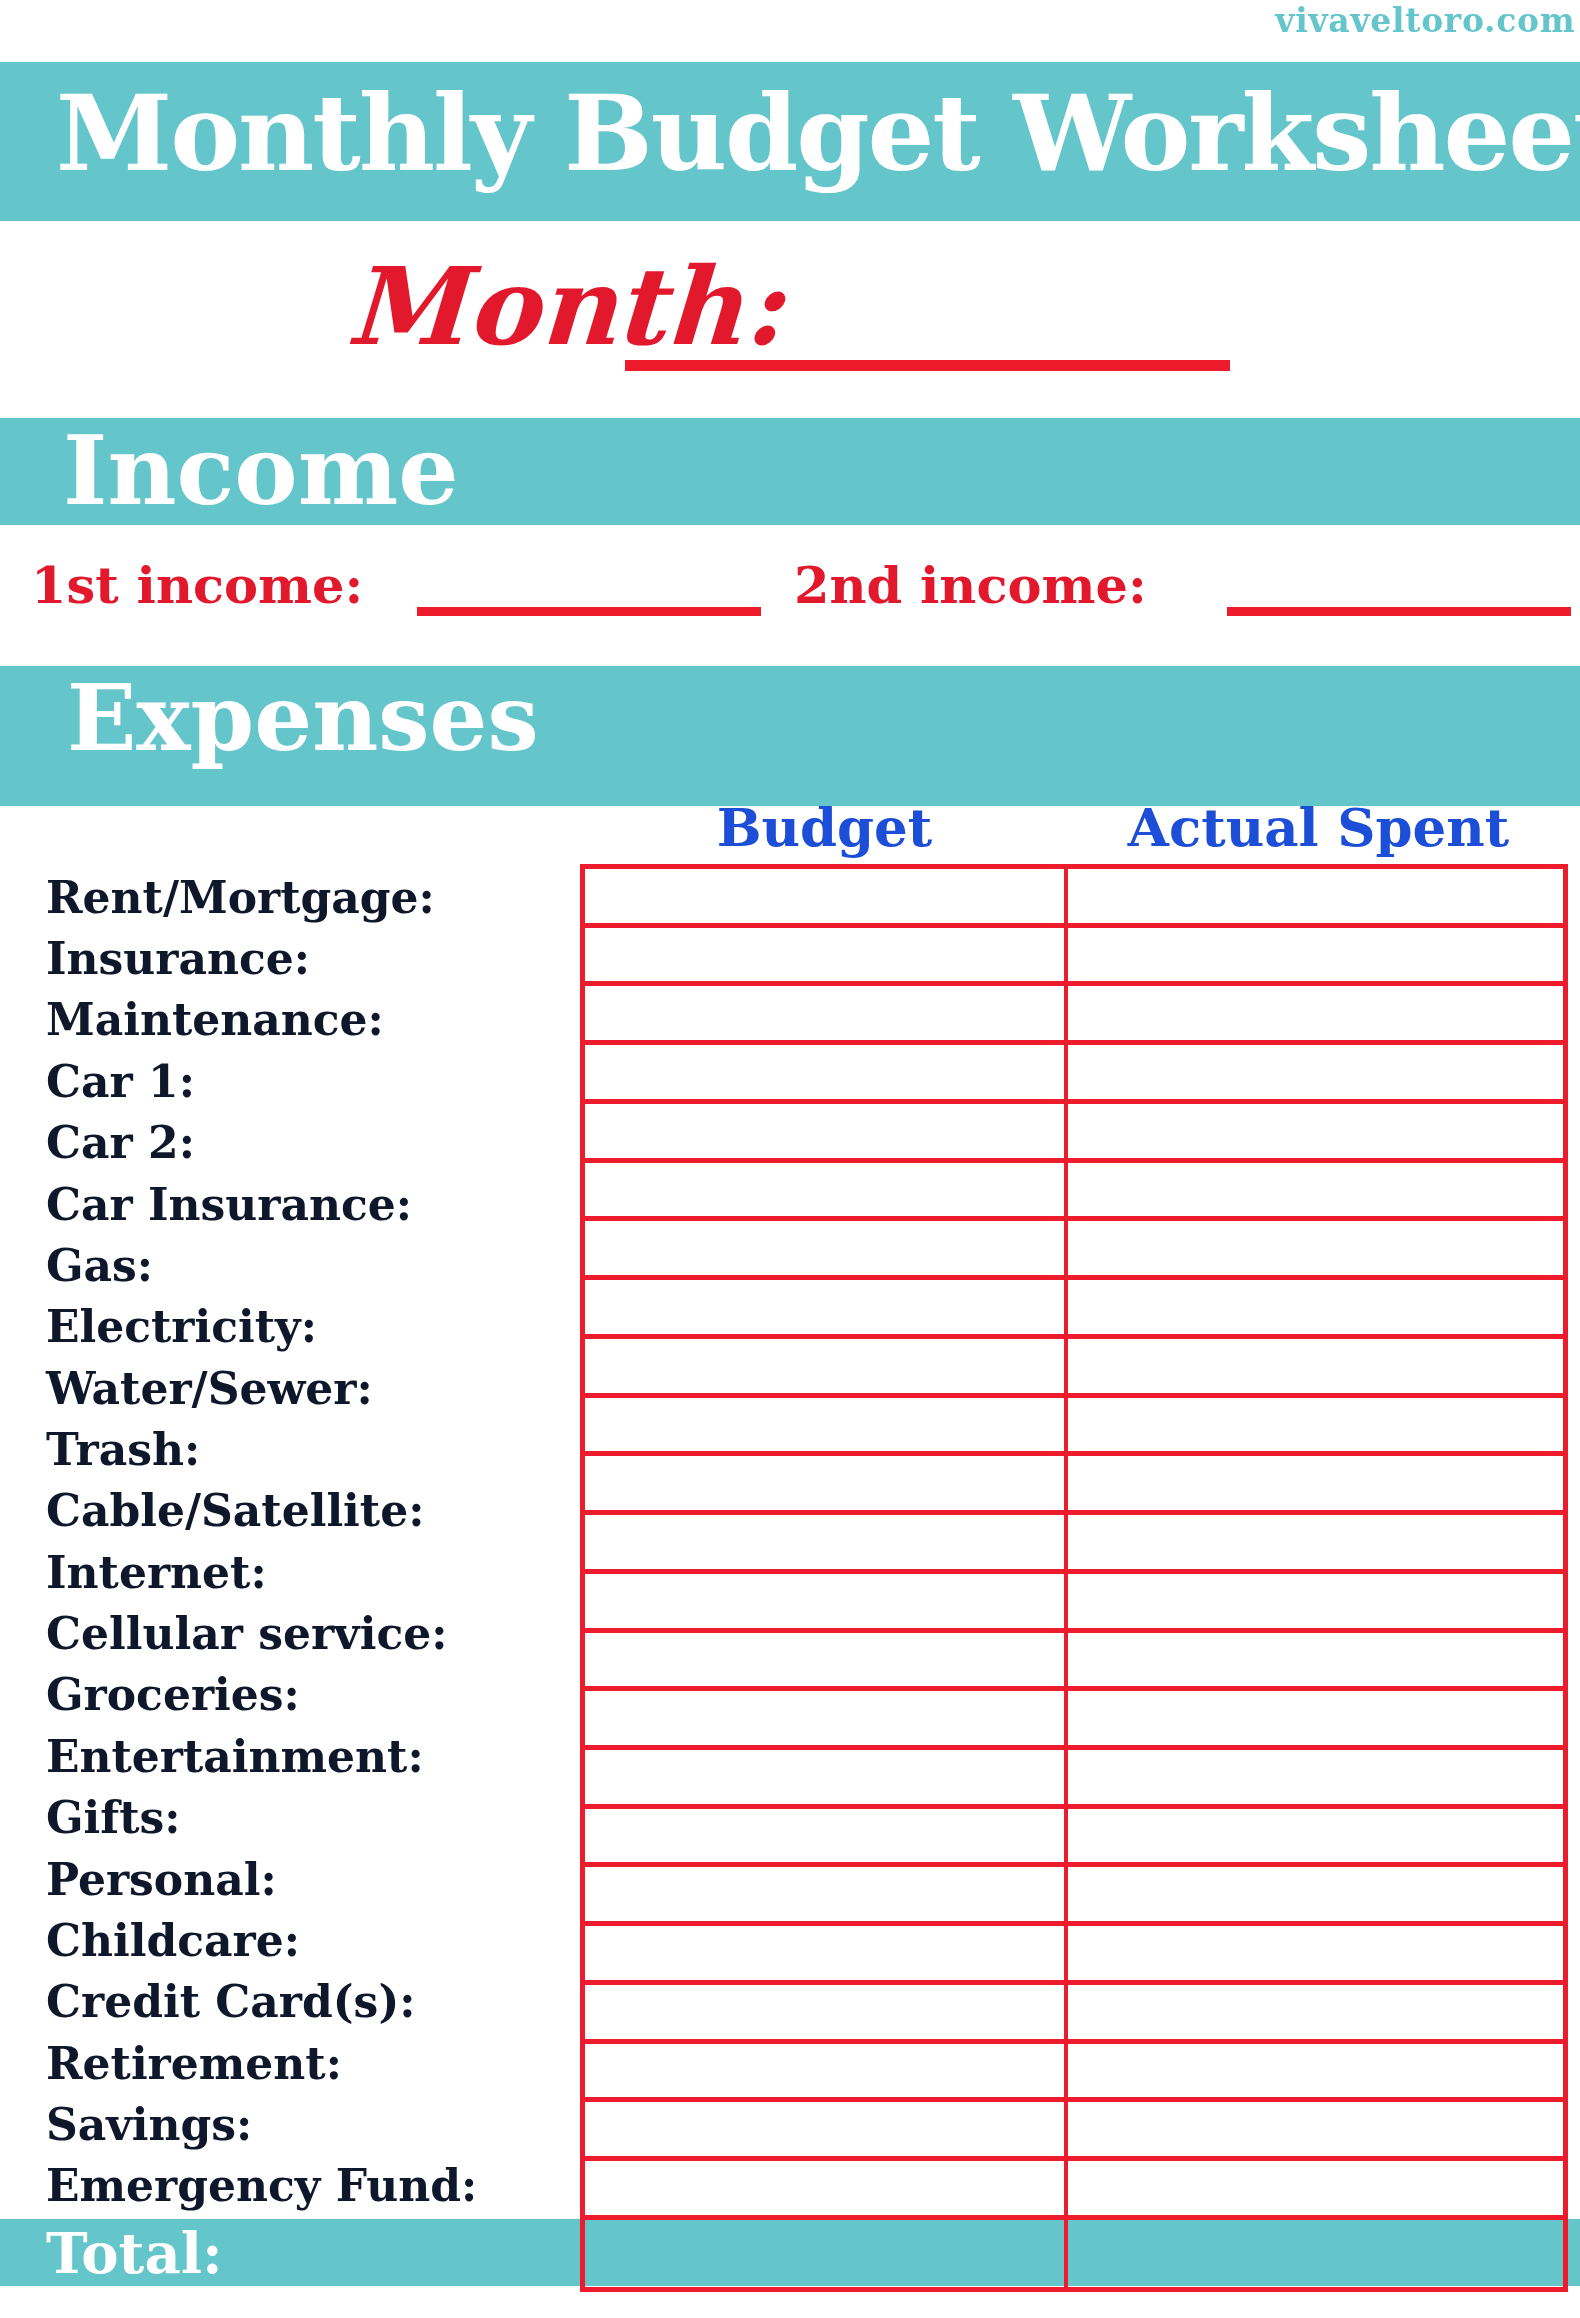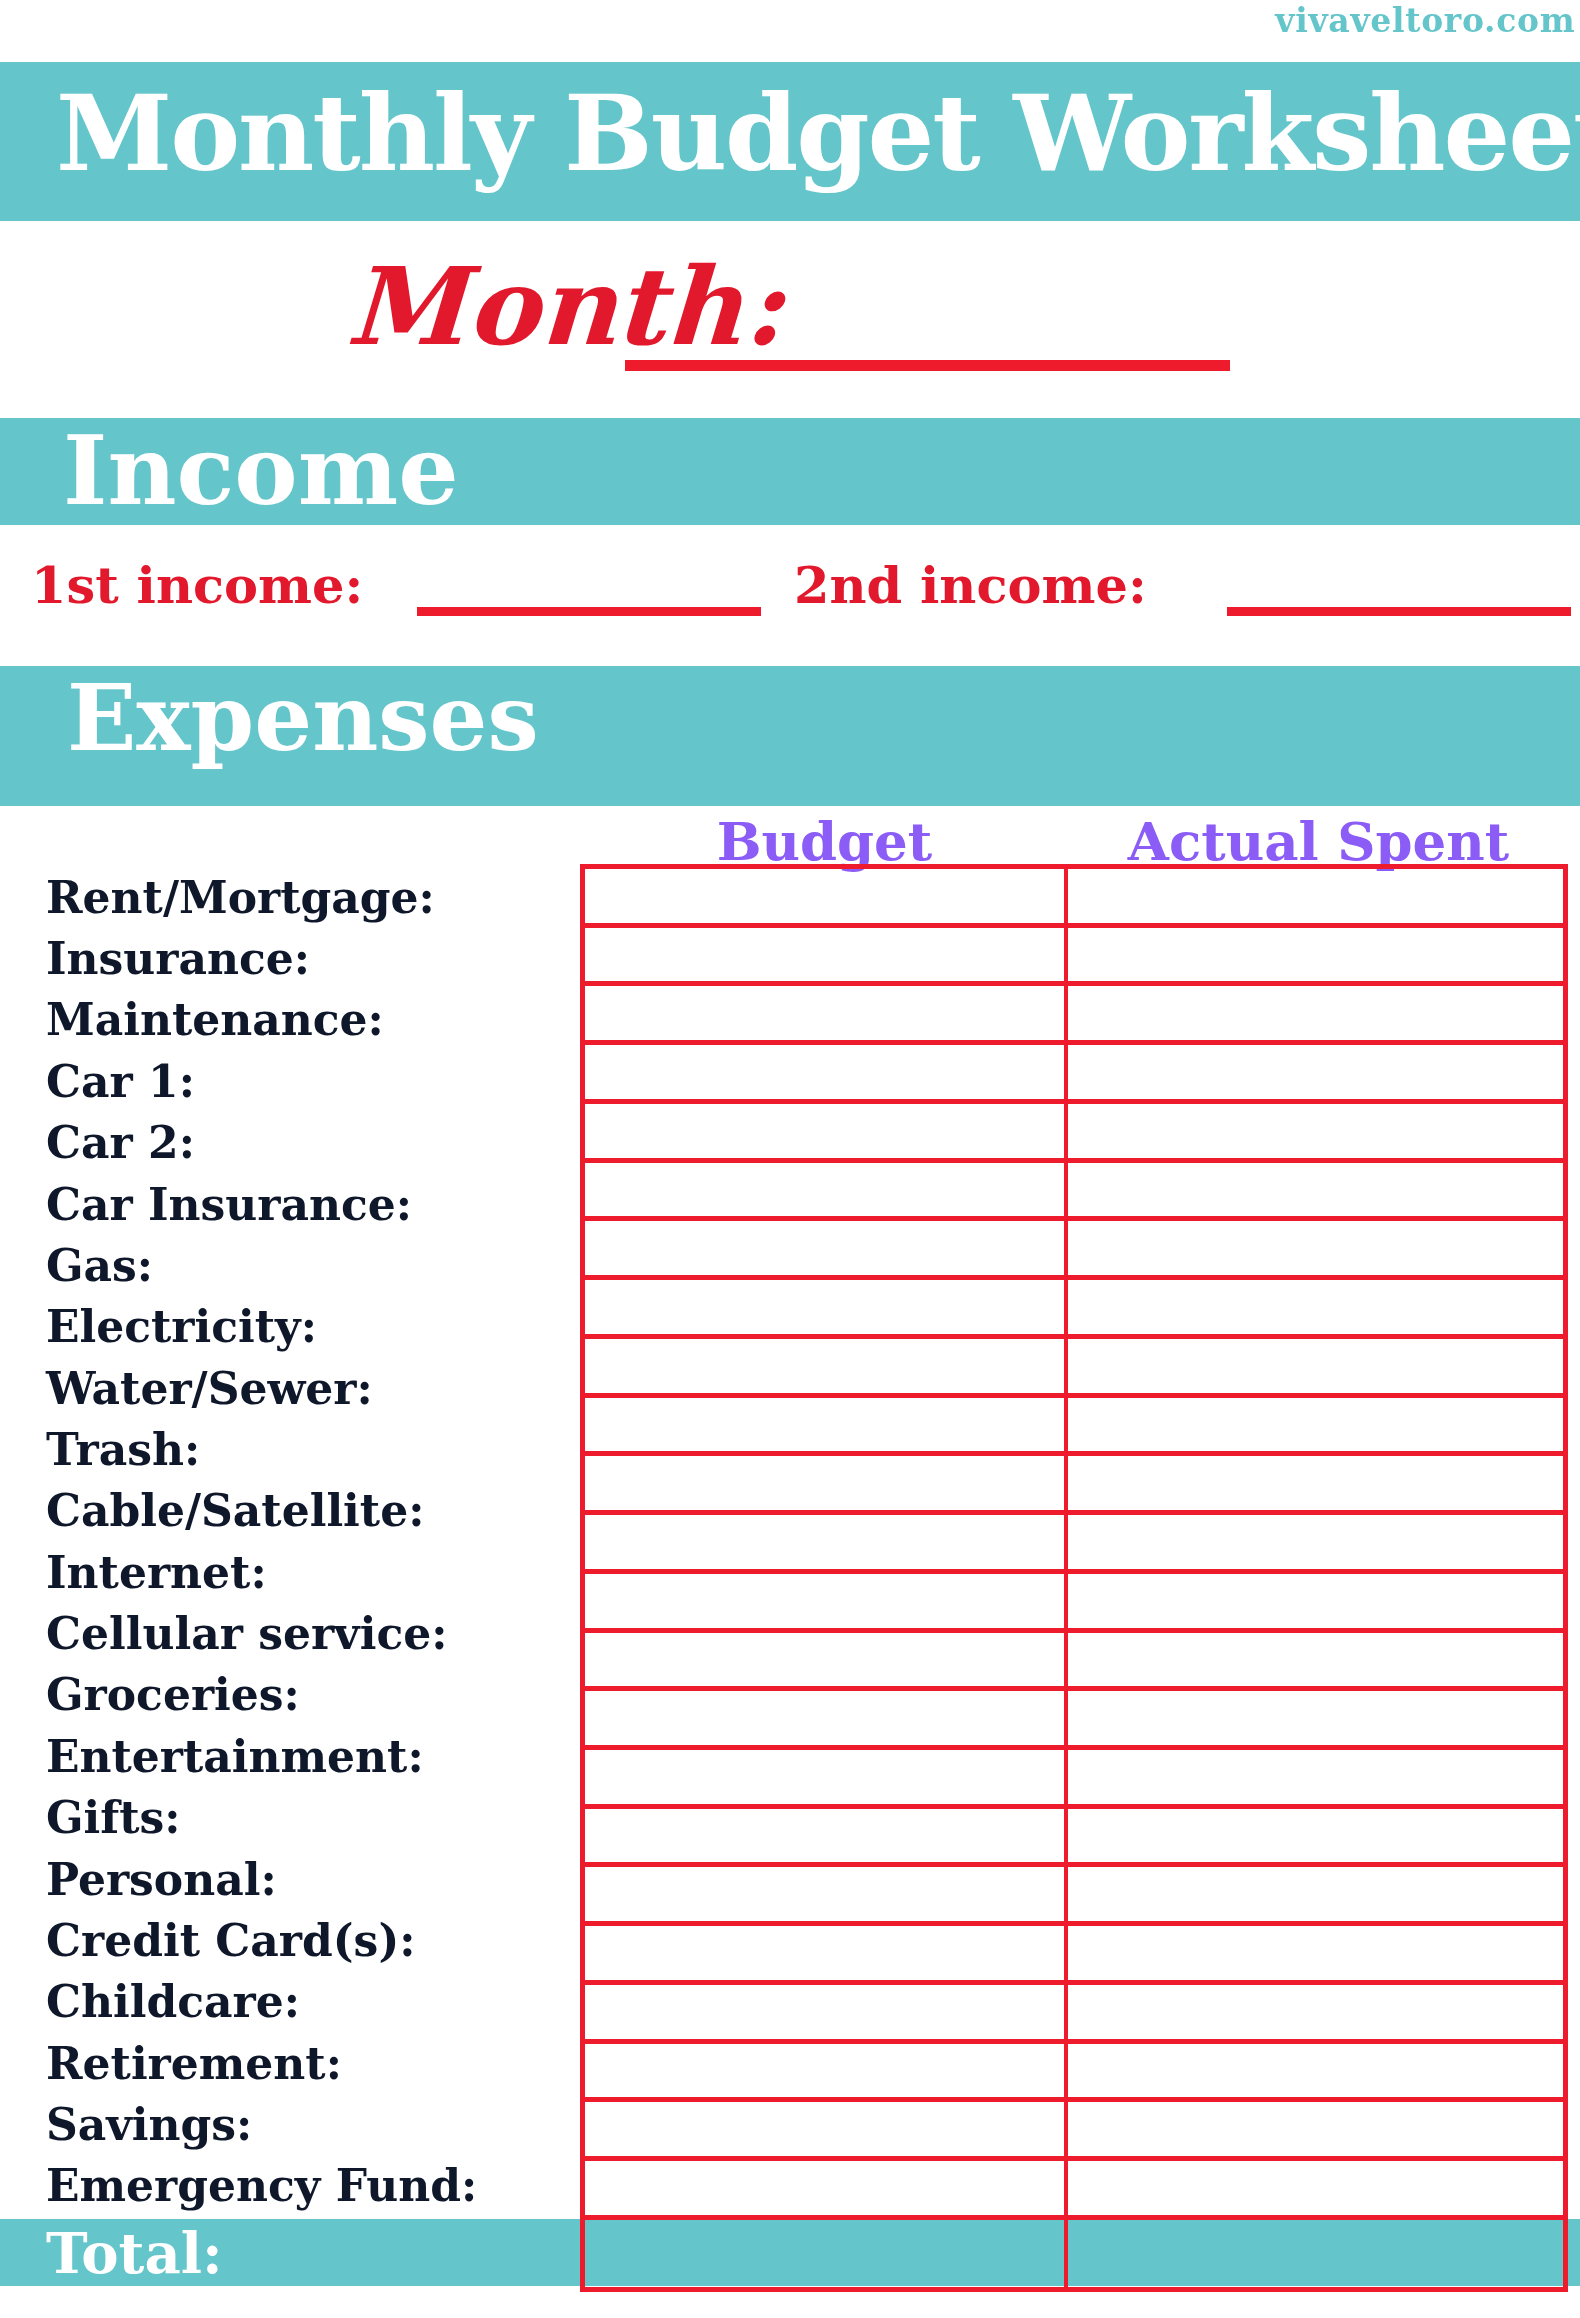--- a/index.html
+++ b/index.html
@@ -74,24 +74,23 @@
   .income1-blank { left: 417px;  top: 607px; width: 344px; height: 9px; }
   .income2-blank { left: 1227px; top: 607px; width: 344px; height: 9px; }
 
   
   .col-header {
     position: absolute;
     top: 801px;
     font-size: 53px;
     line-height: 1;
     font-weight: bold;
-    color: #8b5cf6;
+    color: #1d4ed8;
     text-align: center;
     white-space: nowrap;
-    margin-top: 14px;
   }
   .col-header-budget { left: 580px;  width: 489px; }
   .col-header-actual { left: 1069px; width: 499px; }
 
   
   .total-band {
     position: absolute;
     left: 0;
     top: 2219px;
     width: 1581px;
@@ -326,24 +325,24 @@
       <div class="label-row">
         <span class="expense-label">Entertainment:</span>
       </div>
       <div class="label-row">
         <span class="expense-label">Gifts:</span>
       </div>
       <div class="label-row">
         <span class="expense-label">Personal:</span>
       </div>
       <div class="label-row">
+        <span class="expense-label">Childcare:</span>
+      </div>
+      <div class="label-row">
         <span class="expense-label">Credit Card(s):</span>
-      </div>
-      <div class="label-row">
-        <span class="expense-label">Childcare:</span>
       </div>
       <div class="label-row">
         <span class="expense-label">Retirement:</span>
       </div>
       <div class="label-row">
         <span class="expense-label">Savings:</span>
       </div>
       <div class="label-row">
         <span class="expense-label">Emergency Fund:</span>
       </div>

